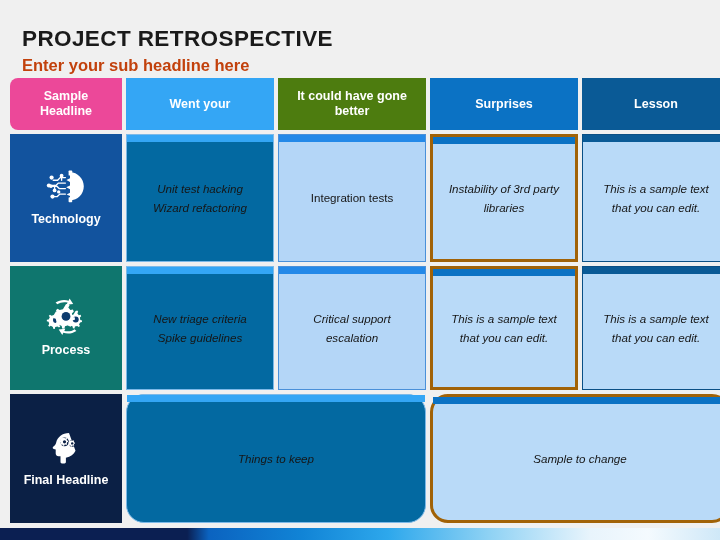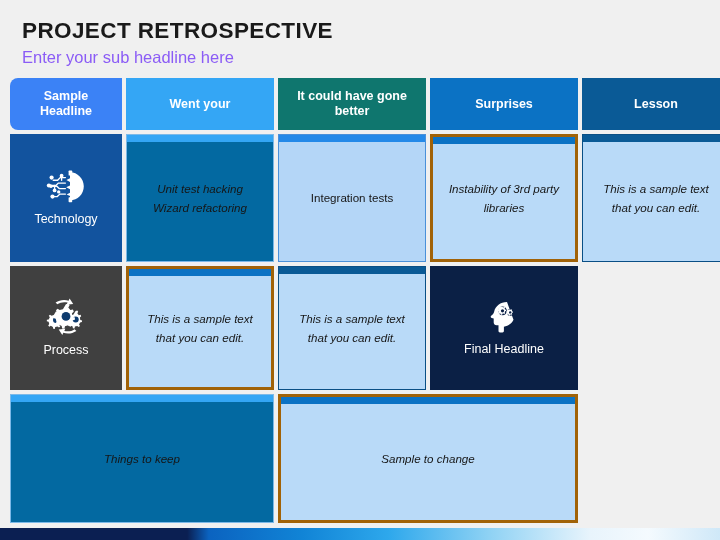--- a/index.html
+++ b/index.html
@@ -5,62 +5,62 @@
   * { box-sizing: border-box; margin: 0; padding: 0; }
   html, body {
     width: 720px; height: 540px;
     background: #f0f0f0;
     font-family: "Liberation Sans", sans-serif;
     overflow: hidden;
   }
   #slide { position: relative; width: 720px; height: 540px; background: #f0f0f0; }
 
   
-  #title-block { position: absolute; left: 22px; top: 18px; width: 660px; }
+  #title-block { position: absolute; left: 22px; top: 26px; width: 660px; }
   #page-title {
     font-size: 22.5px; font-weight: bold; color: #1a1a1a;
     letter-spacing: 0.4px; line-height: 1.12;
   }
   #page-subtitle {
-    font-size: 16.5px; color: #8b5cf6; margin-top: 5px; line-height: 1.15;
+    font-size: 16.5px; color: #c2410c; margin-top: 5px; line-height: 1.15; font-weight: bold;
   }
 
   
   #grid {
     position: absolute; left: 10px; top: 78px;
     width: 700px; height: 445px;
     display: grid;
     grid-template-columns: 112px 148px 148px 148px 148px;
     grid-template-rows: 52px 128px 124px 129px;
     column-gap: 4px; row-gap: 4px;
   }
 
   
   .hdr {
     display: flex; align-items: center; justify-content: center;
     text-align: center; color: #ffffff;
     font-size: 12.5px; font-weight: bold; line-height: 1.2;
     padding: 2px 6px;
   }
-  .hdr-corner { background: #3b82f6; border-radius: 8px 0 0 8px; }
+  .hdr-corner { background: #ec4899; border-radius: 8px 0 0 8px; }
   .hdr-c1 { background: #34a6f5; }
-  .hdr-c2 { background: #0f766e; }
+  .hdr-c2 { background: #4d7c0f; }
   .hdr-c3 { background: #0b72c4; }
   .hdr-c4 { background: #0a5a96; border-radius: 0 8px 8px 0; }
 
   
   .rowlab {
     display: flex; flex-direction: column;
     align-items: center; justify-content: center;
     color: #ffffff; text-align: left;
-    font-size: 12.5px; font-weight: normal; line-height: 1.2;
+    font-size: 12.5px; font-weight: bold; line-height: 1.2;
     gap: 3px;
   }
   .rowlab-1 { background: #12539e; }
-  .rowlab-2 { background: #404040; }
+  .rowlab-2 { background: #0f766e; }
   .rowlab-3 { background: #0b2045; }
   .rowlab .ico { display: block; line-height: 0; margin-bottom: 4px; }
   .rowlab .lbl { padding: 0 4px; }
 
   
   .cell {
     position: relative;
     display: flex; align-items: center; justify-content: center;
     text-align: center;
     padding: 10px 12px;
@@ -76,21 +76,21 @@
 
   .col1 { background: #0369a1; border: 1px solid #7cb9e8; }
   .col1::before { background: #34a6f5; }
   .col2 { background: #b4d6f7; border: 1px solid #4a90d9; }
   .col2::before { background: #2489e8; }
   .col3 { background: #b9daf8; border: 3px solid #a16207; }
   .col3::before { background: #0b72c4; }
   .col4 { background: #b9daf8; border: 1px solid #0a4f85; }
   .col4::before { background: #0a5a96; }
 
-  .span2 { grid-column: span 2; }
+  .span2 { grid-column: span 2; border-radius: 18px; }
 
   
   #bottom-strip {
     position: absolute; left: 0; bottom: 0; width: 720px; height: 12px;
     background: linear-gradient(90deg,
       #0b1f52 0%, #0b1f52 26%, #0b63c0 29%, #1184d6 42%,
       #2ea8ec 54%, #8fd2f4 68%, #e8f4fc 82%, #f4fafe 90%, #cfe8f8 100%);
   }
 </style>
 </head>
@@ -177,20 +177,26 @@
           </g>
           <g fill="#fff">
             <path d="M20.9 6.2l2.4-0.8 1.3 1.8-1.3 2.2 2.1 2.7 2.5-0.6 0.9 2.1-1.9 1.9 0.6 3.4 2.5 0.7-0.3 2.3-2.5 0.4-1.5 3.0 1.4 2.1-1.8 1.4-2.1-1.5-3.2 1.0-0.6 2.5-2.3-0.2-0.4-2.5-3.0-1.7-2.1 1.4-1.5-1.7 1.4-2.1-0.8-3.3-2.5-0.7 0.1-2.3 2.5-0.4 1.5-3.0-1.4-2.1 1.7-1.5 2.1 1.4 3.2-0.9z"></path>
             <circle cx="21.0" cy="18.4" r="4.4" fill="#0d3b6e"></circle>
           </g>
         </svg>
       </span>
       <span class="lbl">Process</span>
     </div>
 
+    <div class="cell col1">
+      <span class="txt">New triage criteria<br>Spike guidelines</span>
+    </div>
+    <div class="cell col2">
+      <span class="txt">Critical support escalation</span>
+    </div>
     <div class="cell col3">
       <span class="txt">This is a sample text that you can edit.</span>
     </div>
     <div class="cell col4">
       <span class="txt">This is a sample text that you can edit.</span>
     </div>
 
     <div class="rowlab rowlab-3">
       <span class="ico">
         <svg width="38" height="36" viewBox="0 0 38 36" fill="none">

